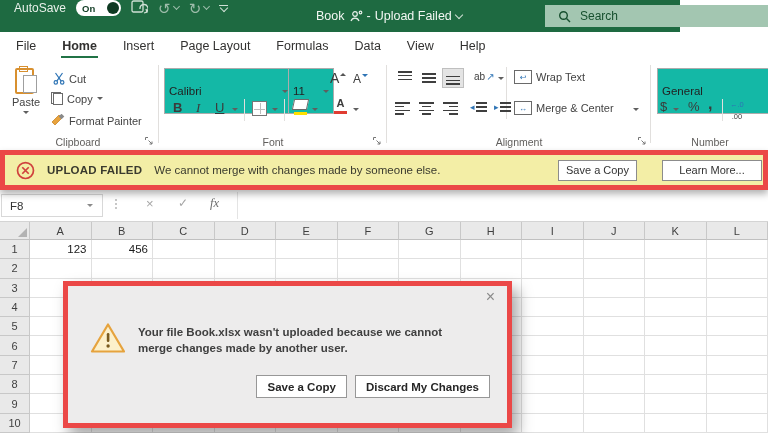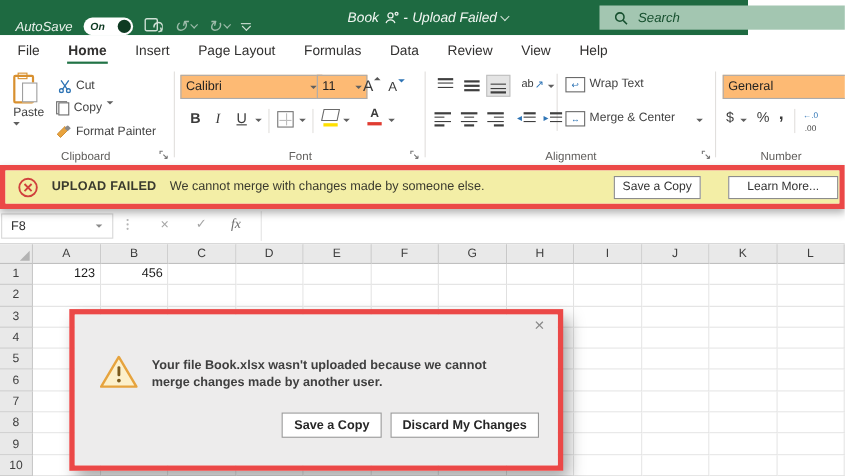--- a/index.html
+++ b/index.html
@@ -1,21 +1,21 @@
 <!DOCTYPE html>
 <html style="--excel-green: #1E6A41; --search-bg: #A3C6B1; --search-text: #17502F; --tab-accent: #217346; --annotation-red: #EB4847; --message-yellow: #F3EEA6; --dialog-bg: #EDECEC;"><head>
 <meta charset="utf-8">
 <style>
   html,body{margin:0;padding:0;}
   body{width:768px;height:433px;overflow:hidden;font-family:"Liberation Sans",sans-serif;
        -webkit-font-smoothing:antialiased;}
   .stage{position:relative;width:768px;height:433px;background:#fff;overflow:hidden;}
   
   .titlebar{position:absolute;left:0;top:0;width:680px;height:32px;background:var(--excel-green,#1E6A41);
-            display:flex;align-items:flex-end;color:#E8F0EA;font-size:12px;font-style:italic;}
+            display:flex;align-items:flex-start;color:#E8F0EA;font-size:12px;}
   .ts-left{display:flex;align-items:center;gap:10px;margin-left:14px;}
   .toggle{display:inline-flex;align-items:center;background:#fff;border-radius:9px;height:16px;width:37px;
           padding:0 2px 0 6px;justify-content:space-between;cursor:pointer;}
   .toggle-text{color:#0E3A22;font-size:9.5px;font-weight:bold;}
   .knob{width:12px;height:12px;border-radius:50%;background:#0E3A22;}
   .tb-icon{display:inline-flex;align-items:center;gap:3px;color:#9DBCAA;font-size:15px;line-height:1;}
   .chev{display:inline-block;width:5px;height:5px;border-right:1.4px solid #CFE0D5;border-bottom:1.4px solid #CFE0D5;
         transform:rotate(45deg);margin-top:-3px;}
   .chev.dim{border-color:#9DBCAA;width:4px;height:4px;}
   .qat{display:inline-flex;flex-direction:column;align-items:center;gap:2px;}
@@ -31,29 +31,29 @@
   .tab{padding:6px 13px 7px 13px;cursor:pointer;position:relative;}
   .tab:first-child{margin-left:3px;}
   .tab.active{font-weight:bold;}
   .tab.active::after{content:"";position:absolute;left:12px;right:12px;bottom:2px;height:2.5px;
                      background:var(--tab-accent,#217346);}
   
   .ribbon{position:absolute;left:0;top:61px;width:768px;height:89px;background:#fff;font-size:11px;color:#444;}
   .sep-v{position:absolute;top:4px;height:78px;width:1px;background:#E1DFDD;}
   .grouplabel{position:absolute;bottom:2px;text-align:center;font-size:10.5px;color:#605E5C;}
   .launcher{position:absolute;bottom:4px;cursor:pointer;}
-  .ri{position:absolute;display:flex;align-items:flex-start;gap:4px;cursor:pointer;white-space:nowrap;}
+  .ri{position:absolute;display:flex;align-items:center;gap:4px;cursor:pointer;white-space:nowrap;}
   .tri{display:inline-block;width:0;height:0;border-left:3px solid transparent;border-right:3px solid transparent;
        border-top:3.5px solid #5F5F5F;}
   .tri-up{display:inline-block;width:0;height:0;border-left:3px solid transparent;border-right:3px solid transparent;
        border-bottom:3.5px solid #555;}
   .tri-dn-blue{display:inline-block;width:0;height:0;border-left:3px solid transparent;border-right:3px solid transparent;
        border-top:3.5px solid #2E74B5;}
-  .combo{position:absolute;height:20px;border:1px solid #ACACAC;background:#fdba74;display:flex;align-items:center;
-         font-size:11.5px;color:#222;padding:0 4px;justify-content:space-between;cursor:pointer;}
+  .combo{position:absolute;height:20px;border:1px solid #ACACAC;background:#14b8a6;display:flex;align-items:center;
+         font-size:11.5px;color:#222;padding:12px 4px;justify-content:space-between;cursor:pointer;}
   
   .clipboard-ic{position:relative;width:22px;height:27px;}
   .clipboard-ic .board{position:absolute;left:0;top:2px;width:15px;height:22px;border:2px solid #D8902F;border-radius:2px;}
   .clipboard-ic .clip{position:absolute;left:4px;top:0;width:7px;height:4px;border:1.5px solid #D8902F;background:#fff;}
   .clipboard-ic .page{position:absolute;right:0;bottom:0;width:12px;height:16px;background:#fff;border:1px solid #9f9f9f;}
   .copy-ic{position:relative;width:12px;height:13px;}
   .copy-ic i{position:absolute;width:8px;height:10px;border:1px solid #6a6a6a;background:#fff;display:block;}
   .copy-ic i:first-child{left:0;top:0;}
   .copy-ic i:last-child{right:0;bottom:0;}
   
@@ -191,21 +191,20 @@
     </div>
   </div>
 
   <div class="tabrow">
     <span class="tab">File</span>
     <span class="tab active">Home</span>
     <span class="tab">Insert</span>
     <span class="tab">Page Layout</span>
     <span class="tab">Formulas</span>
     <span class="tab">Data</span>
-    <span class="tab">Review</span>
     <span class="tab">View</span>
     <span class="tab">Help</span>
   </div>
 
   <div class="ribbon">
     <div class="sep-v" style="left:158px"></div>
     <div class="sep-v" style="left:386px"></div>
     <div class="sep-v" style="left:650px"></div>
 
     <div class="ri" style="left:12px;top:5px;flex-direction:column;gap:3px;">

